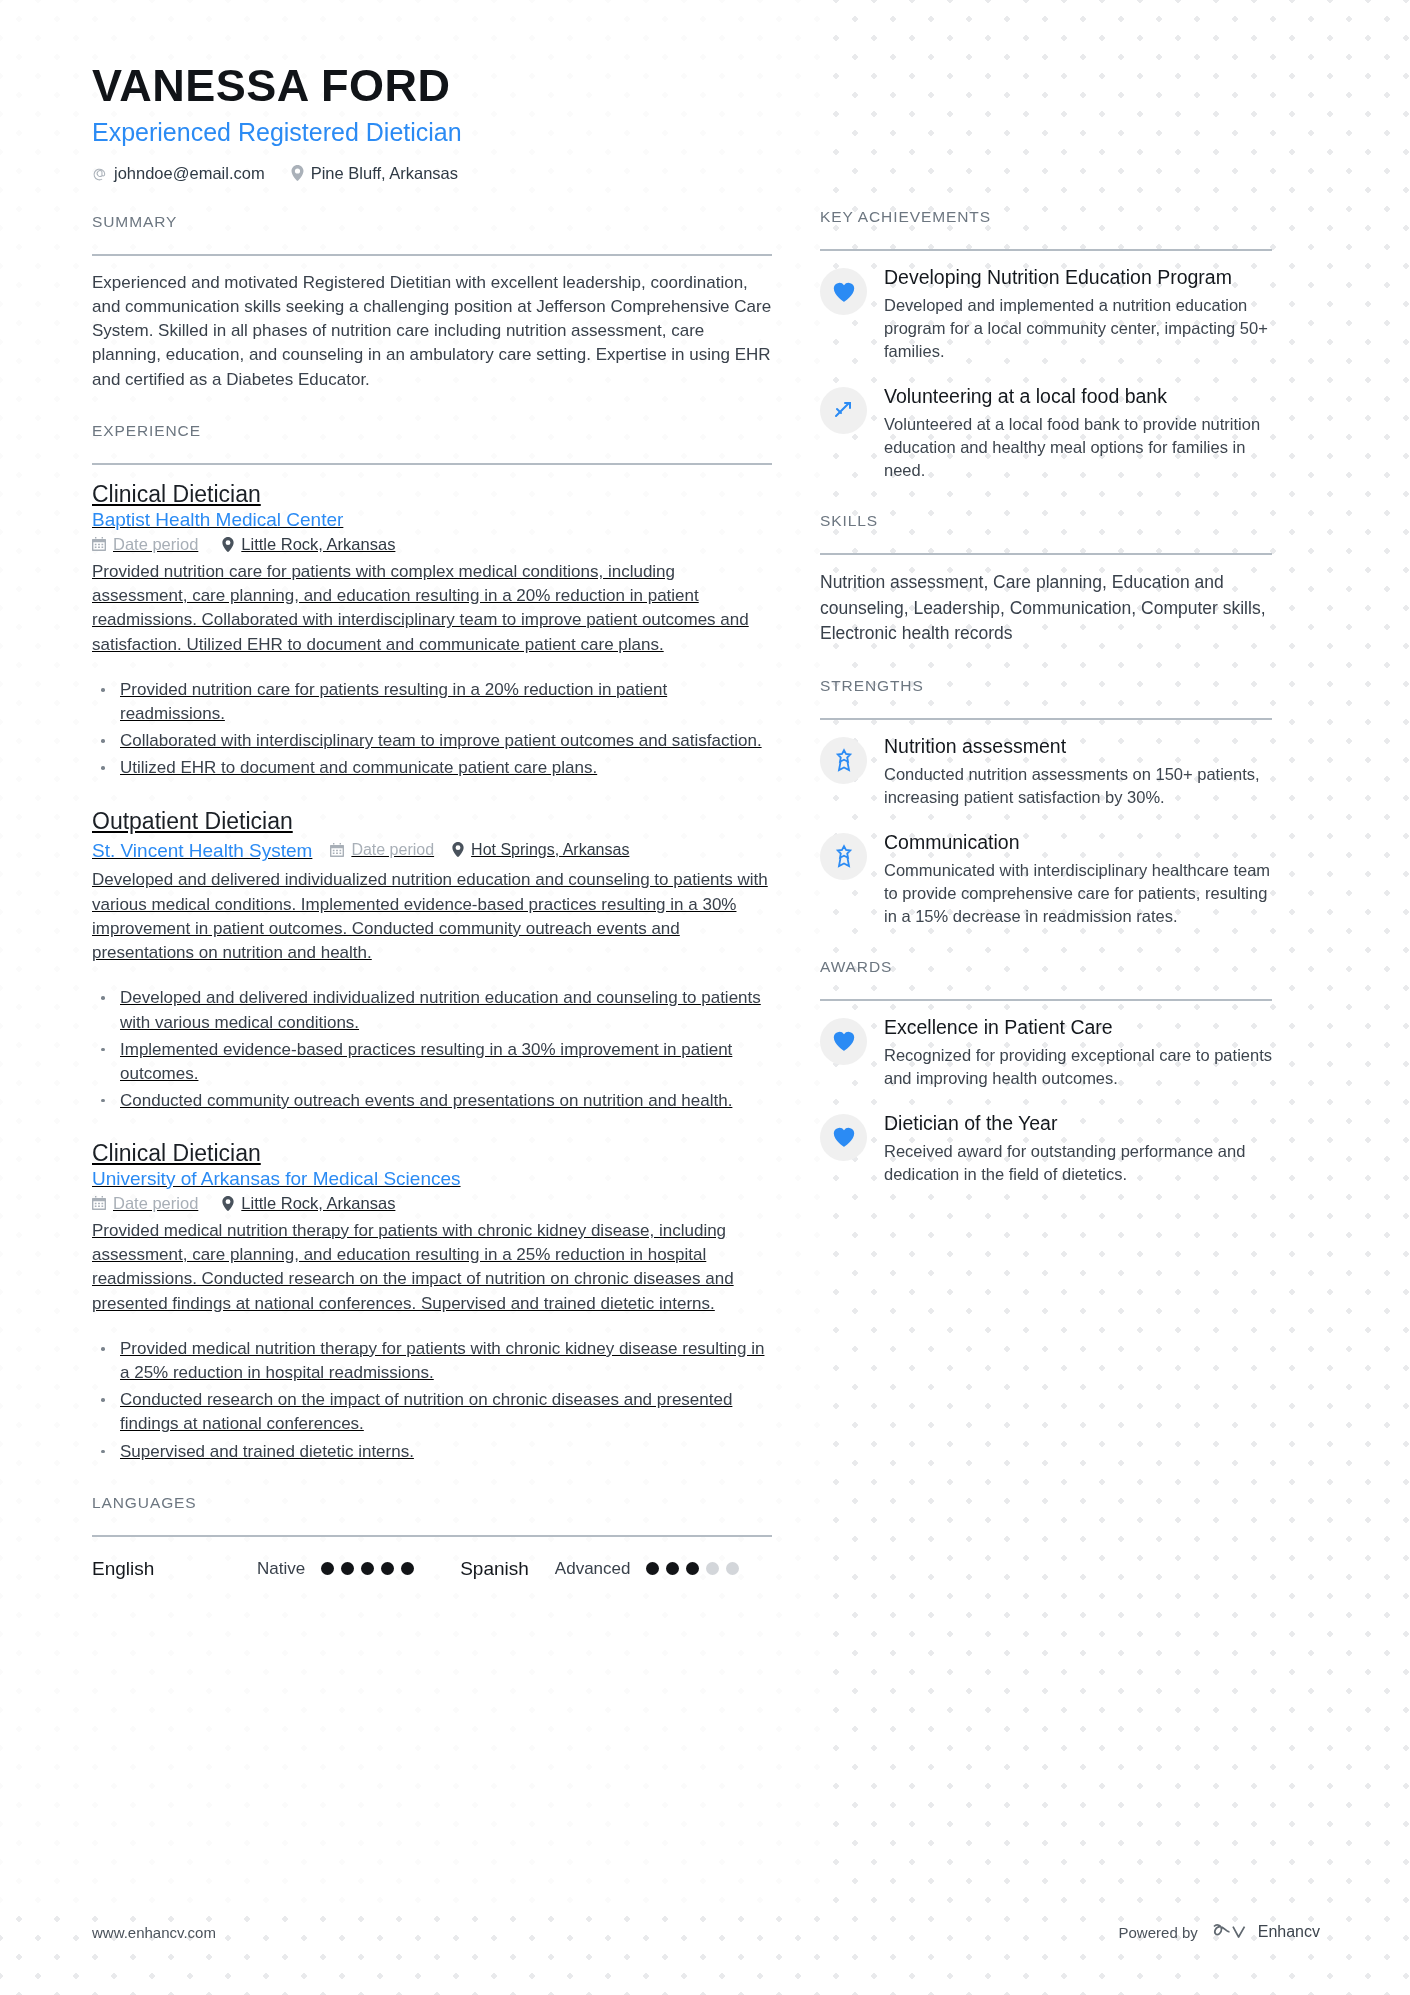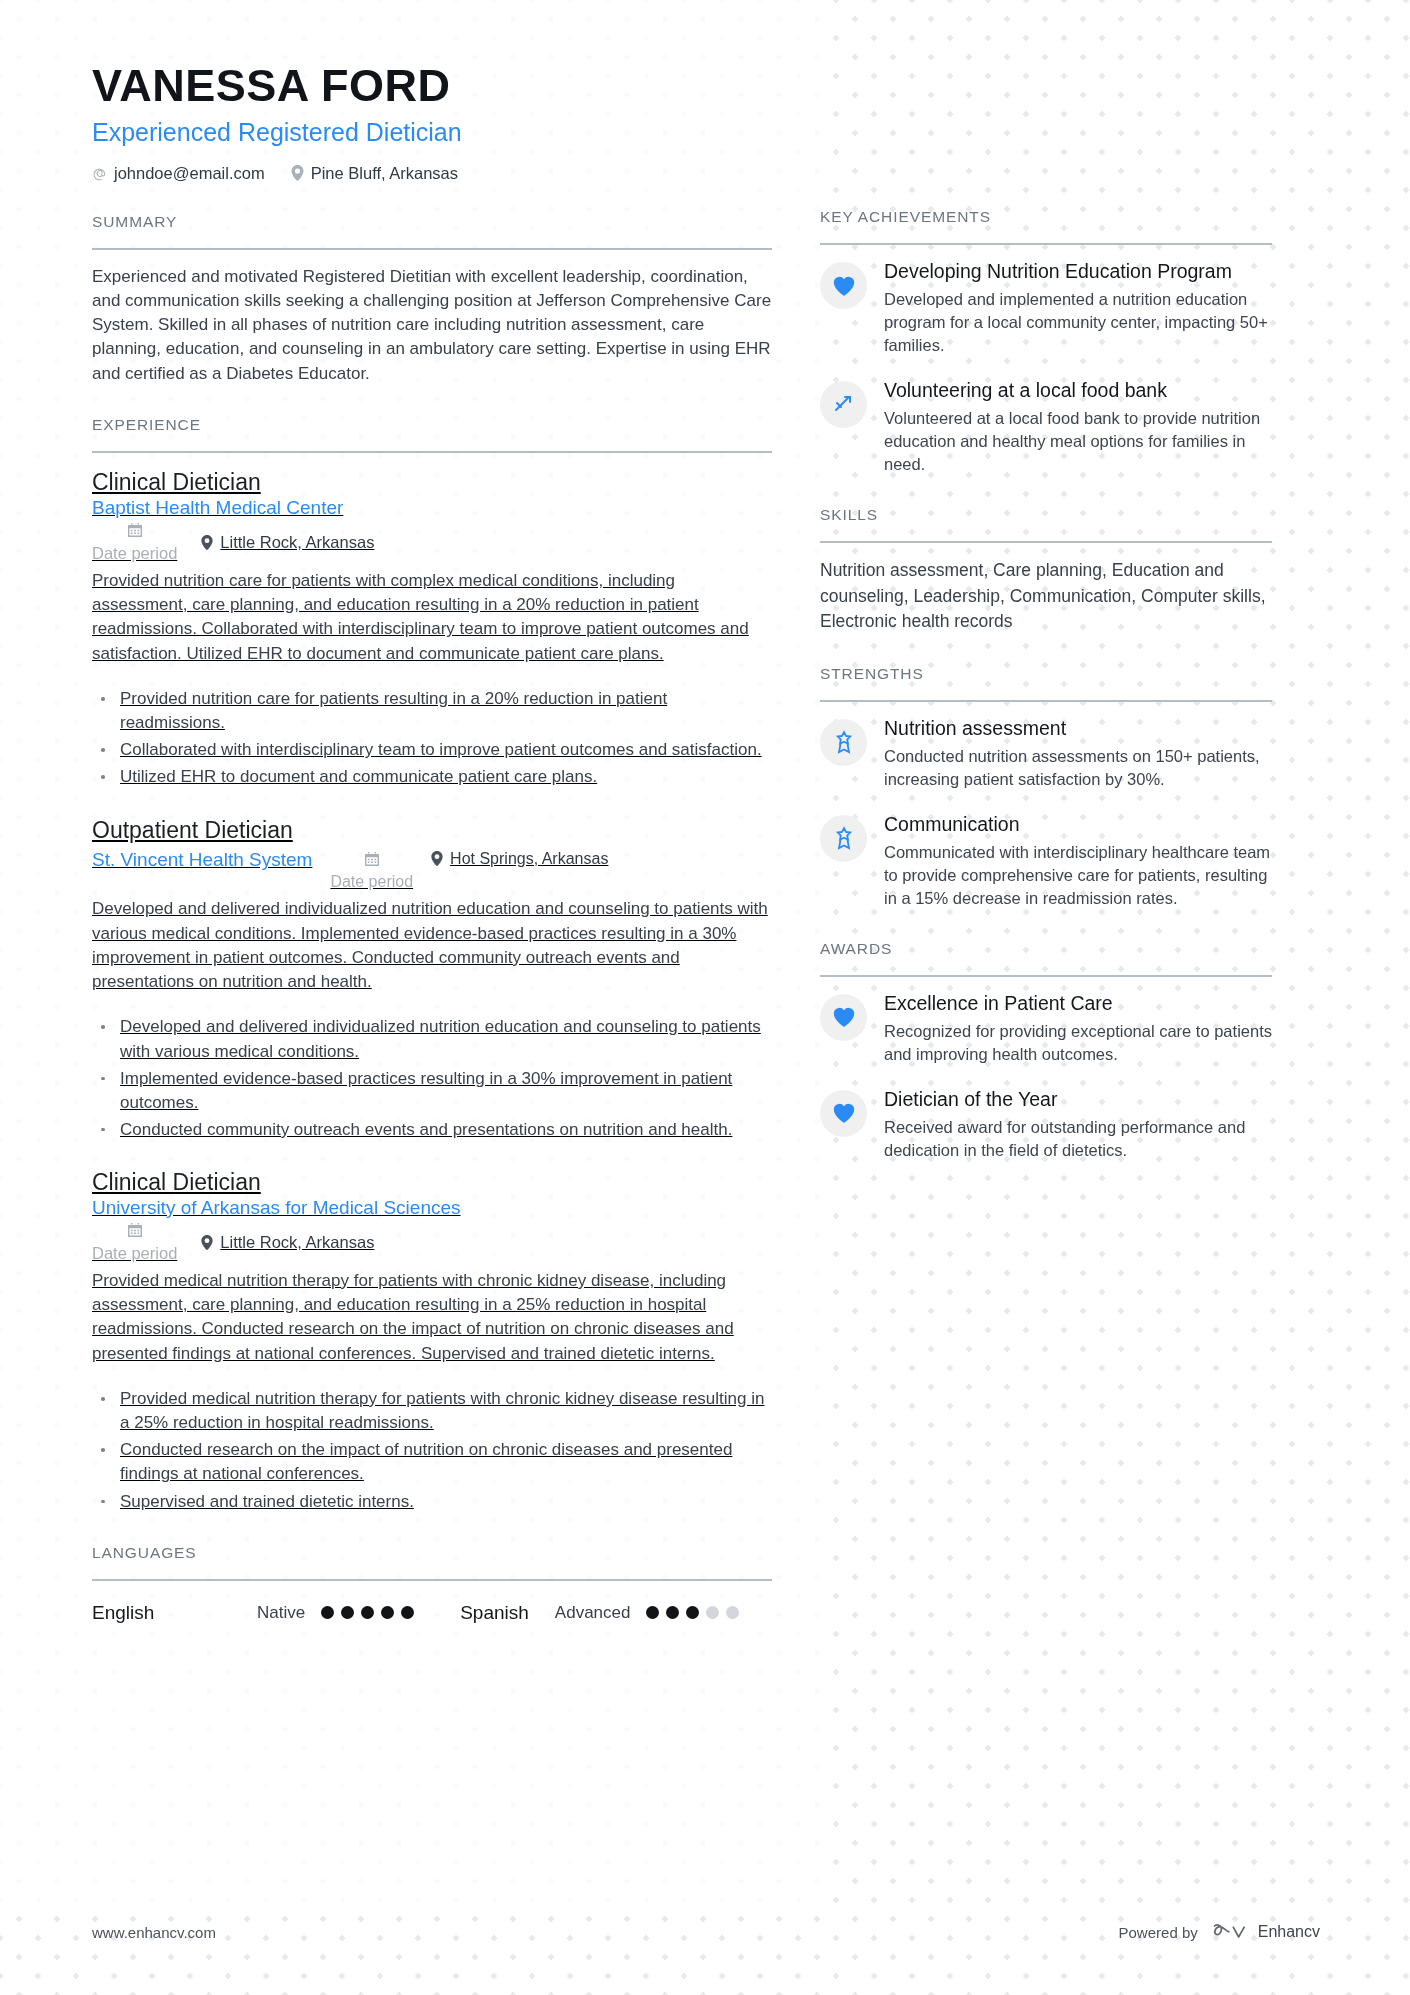--- a/index.html
+++ b/index.html
@@ -65,21 +65,21 @@
   .contact { display: flex; align-items: center; gap: 7px; }
   .ic { display: inline-flex; align-items: center; justify-content: center; }
   .ic svg { display: block; }
 
   
   .sec { margin-top: 30px; }
   .sec-title {
     font-size: 15.5px;
     letter-spacing: 0.9px;
     color: #6c7680;
-    padding-bottom: 17px;
+    padding-bottom: 23px;
     border-bottom: 2.5px solid #b4bcc4;
     font-weight: 400;
   }
   .sec-body { padding-top: 15px; }
 
   .para {
     font-size: 17px;
     line-height: 1.43;
     color: #39414b;
   }
@@ -99,21 +99,21 @@
     color: #2b8bf4;
   }
   .meta {
     display: flex;
     align-items: center;
     gap: 24px;
     margin-top: 4px;
     font-size: 16.5px;
   }
   .meta-item { display: flex; align-items: center; gap: 7px; }
-  .meta-date { color: #a8afb7; flex-direction: column; }
+  .meta-date { color: #a8afb7; }
   .meta-loc { color: #323b45; }
   .job-desc {
     font-size: 17px;
     line-height: 1.43;
     color: #39414b;
     margin-top: 6px;
   }
   ul.bullets { list-style: none; margin-top: 21px; }
   ul.bullets li {
     position: relative;

